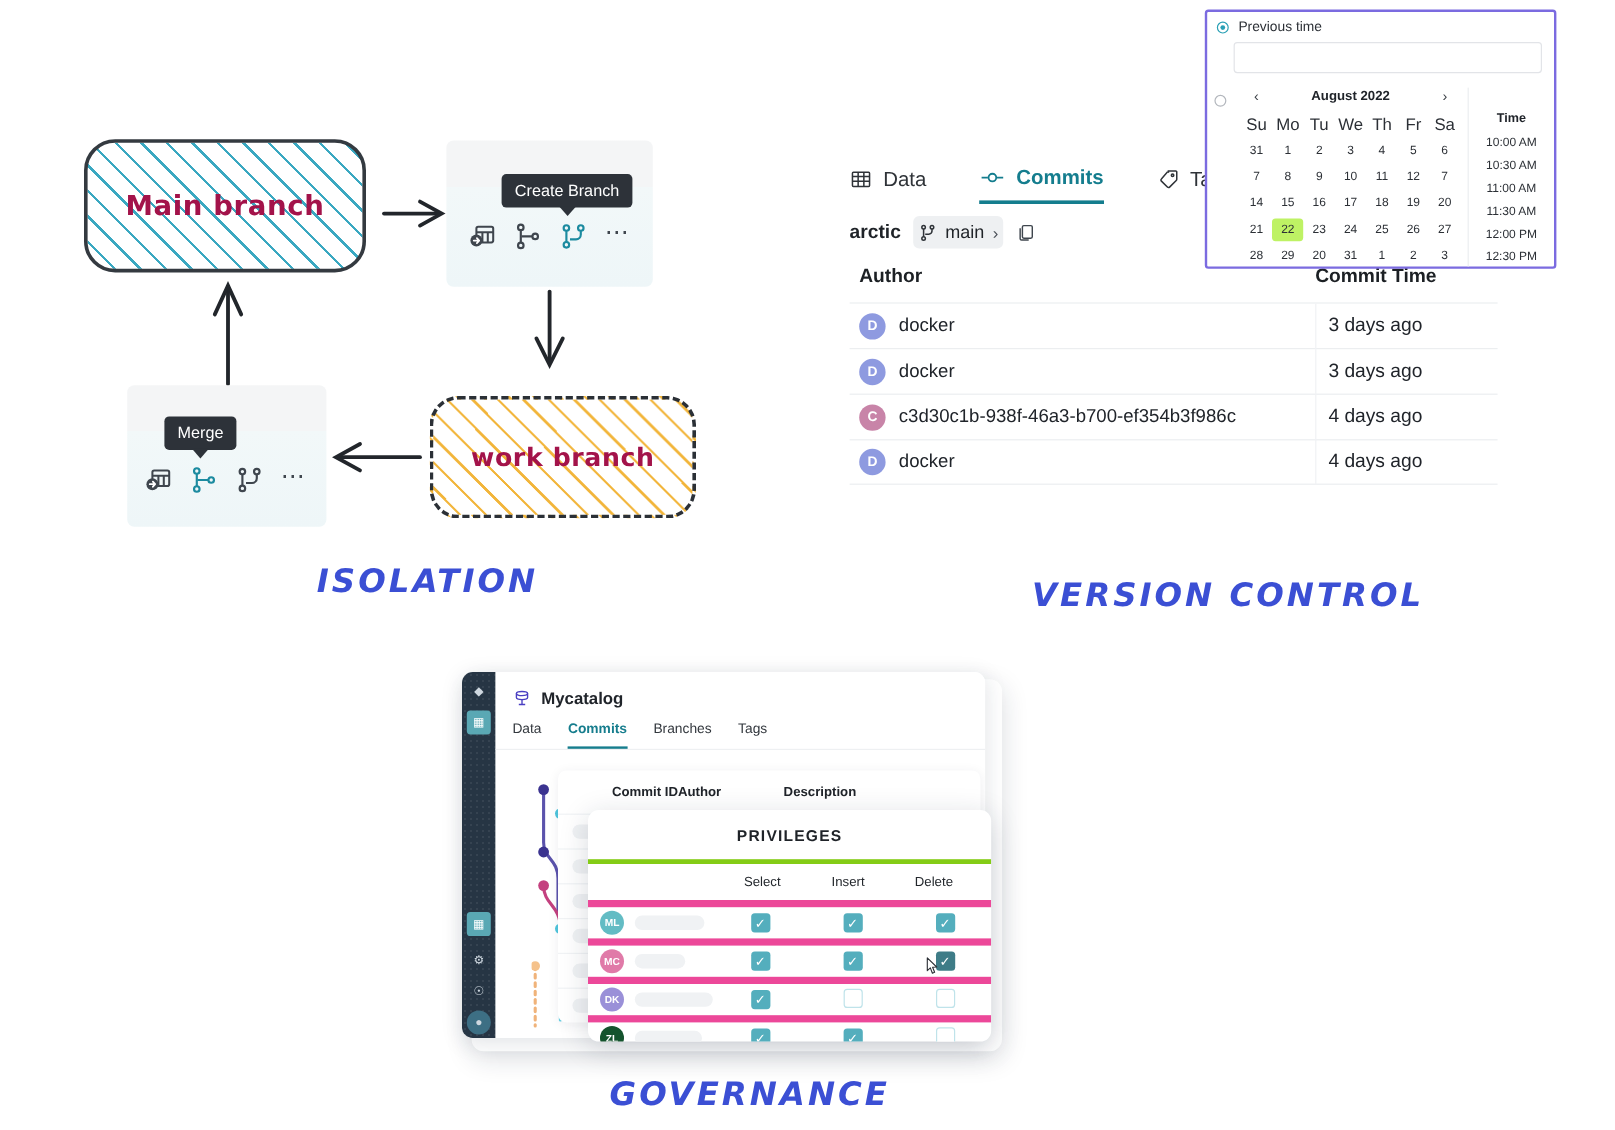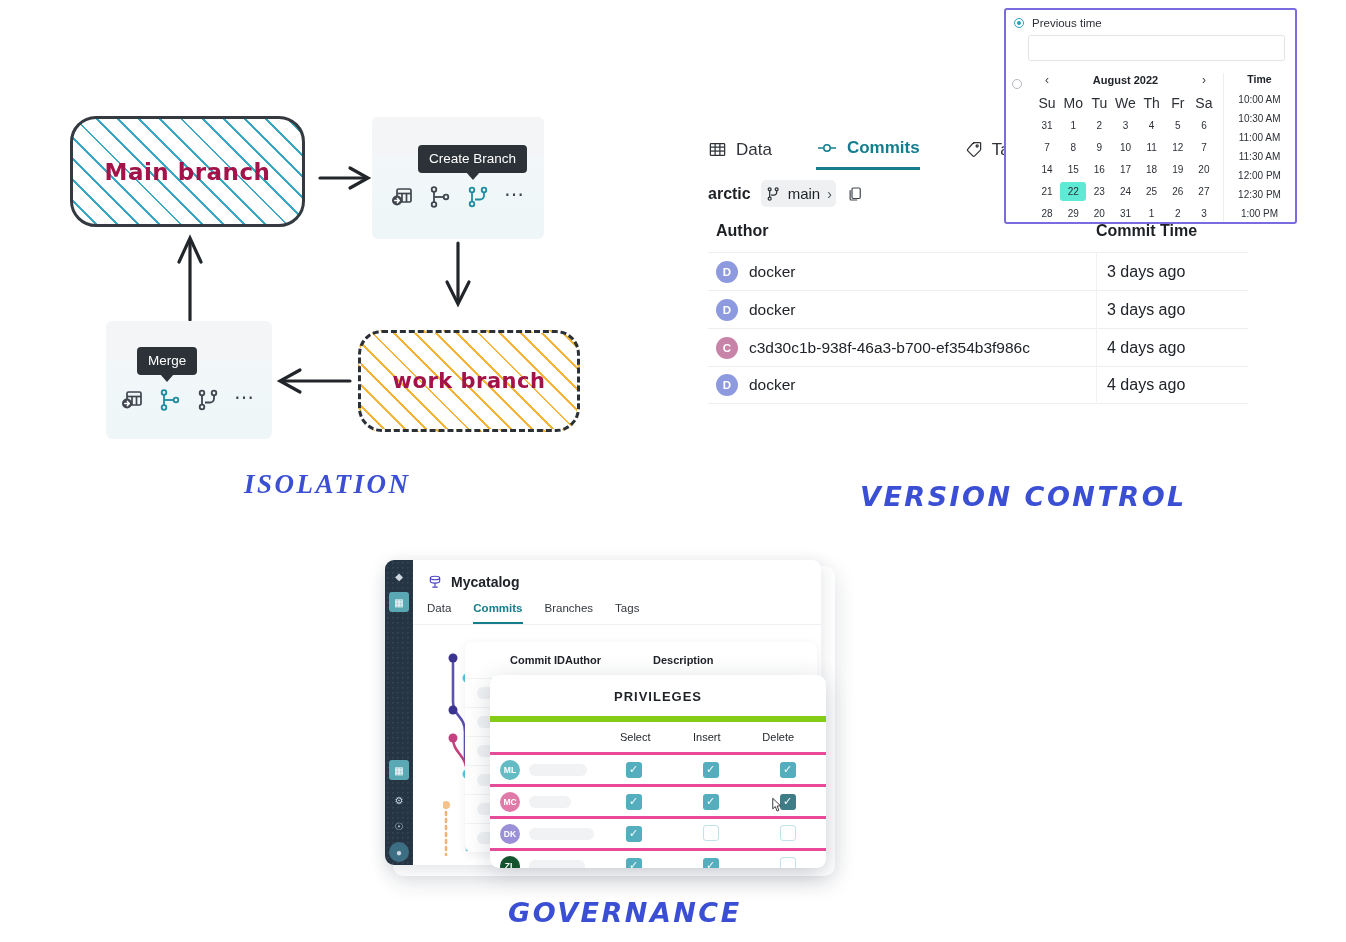--- a/index.html
+++ b/index.html
@@ -18,21 +18,21 @@
   .caption {
     position:absolute;
     color:#3b4fd4;
     font-family:"DejaVu Sans", sans-serif;
     font-weight:700;
     font-style:italic;
     letter-spacing:2.5px;
     font-size:27px;
     white-space:nowrap;
   }
-  #cap-isolation { left:244px; top:469px;font-family:Liberation Serif, serif; }
+  #cap-isolation { left:264px; top:469px; }
   #cap-version   { left:860px; top:481px; }
   #cap-governance{ left:508px; top:897px; }
 
   
   #isolation { position:absolute; left:0; top:0; width:660px; height:460px; }
 
   .branch-box {
     position:absolute;
     display:flex; align-items:center; justify-content:center;
     overflow:hidden;
@@ -156,23 +156,23 @@
   }
   .dp-body { display:flex; margin-top:12px; }
   .dp-radio-col { width:22px; display:flex; justify-content:center; padding-top:6px; }
   .cal { flex:1; padding:0 6px; }
   .cal-head { display:flex; align-items:center; justify-content:space-between; padding:0 8px 6px; }
   .cal-title { font-size:11px; font-weight:700; color:#20242a; }
   .cal-nav { font-size:12px; color:#3c4147; cursor:default; padding:0 3px; }
   .cal-grid { display:grid; grid-template-columns:repeat(7,1fr); row-gap:3px; }
   .cal-dow { font-size:14px; color:#2c3036; text-align:center; padding:2px 0; }
   .cal-day { font-size:10px; color:#2c3036; text-align:center; padding:4px 0; border-radius:3px; }
-  .cal-day.sel { background:#5eead4; }
+  .cal-day.sel { background:#bef264; }
   .time-col { width:72px; border-left:1px solid #eceef0; text-align:center; }
-  .time-title { font-size:10.5px; font-weight:700; color:#20242a; padding:0 0 5px; }
+  .time-title { font-size:10.5px; font-weight:700; color:#20242a; padding:0 0 5px;margin-top:20px; }
   .time-slot { font-size:10px; color:#2c3036; padding:4px 0; }
 
   
   #governance { position:absolute; left:385px; top:560px; width:450px; height:320px; }
   .gov-shadow {
     position:absolute; left:8px; top:6px; width:442px; height:310px;
     background:#ffffff; border-radius:10px;
     box-shadow:0 6px 22px rgba(23,35,60,0.14);
   }
   .gov-app {
@@ -206,24 +206,24 @@
 
   .commit-graph { position:absolute; left:30px; top:90px; width:40px; height:215px; }
 
   .priv-card {
     position:absolute; left:105px; top:115px; width:336px; height:193px;
     background:#ffffff; border-radius:9px;
     box-shadow:0 5px 24px rgba(23,35,60,0.17);
     overflow:hidden;
   }
   .priv-title { text-align:center; font-size:13px; font-weight:700; letter-spacing:1px; color:#1f2328; padding:14px 0 12px; }
-  .priv-head { display:flex; border-top:6px solid #84cc16; padding:9px 12px; }
+  .priv-head { display:flex; border-top:4px solid #84cc16; padding:9px 12px; }
   .priv-head .pcol, .priv-row .pcol { width:77px; text-align:center; font-size:11px; color:#23272c; }
   .priv-head .pname, .priv-row .pname { width:105px; }
-  .priv-row { display:flex; align-items:center; border-top:3px solid #ec4899; height:32px; }
+  .priv-row { display:flex; align-items:center; border-top:6px solid #ec4899; height:32px; }
   .priv-row .pname { display:flex; align-items:center; gap:9px; padding-left:10px; }
   .pav { width:20px; height:20px; border-radius:50%; display:flex; align-items:center; justify-content:center;
          font-size:8.5px; font-weight:700; color:#ffffff; flex:none; }
   .cb { width:16px; height:16px; border-radius:3px; display:inline-flex; align-items:center; justify-content:center; }
   .cb.on { background:#54aebd; color:#ffffff; font-size:11px; }
   .cb.on.hover { background:#3e7c87; }
   .cb.off { border:1.5px solid #bfe3ea; background:#ffffff; }
   .cursor-ico { position:absolute; left:774px; top:798px; width:14px; height:16px; }
 </style>
 </head>

